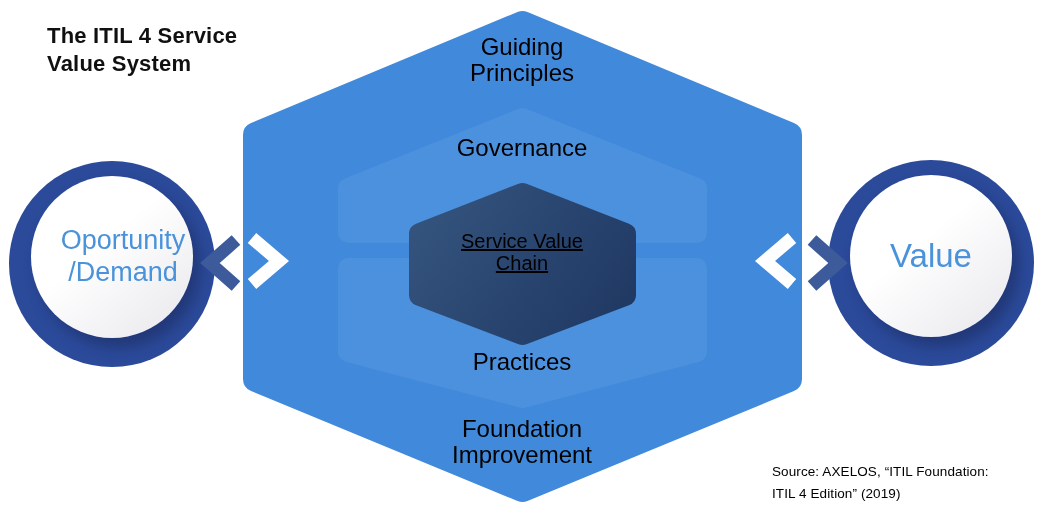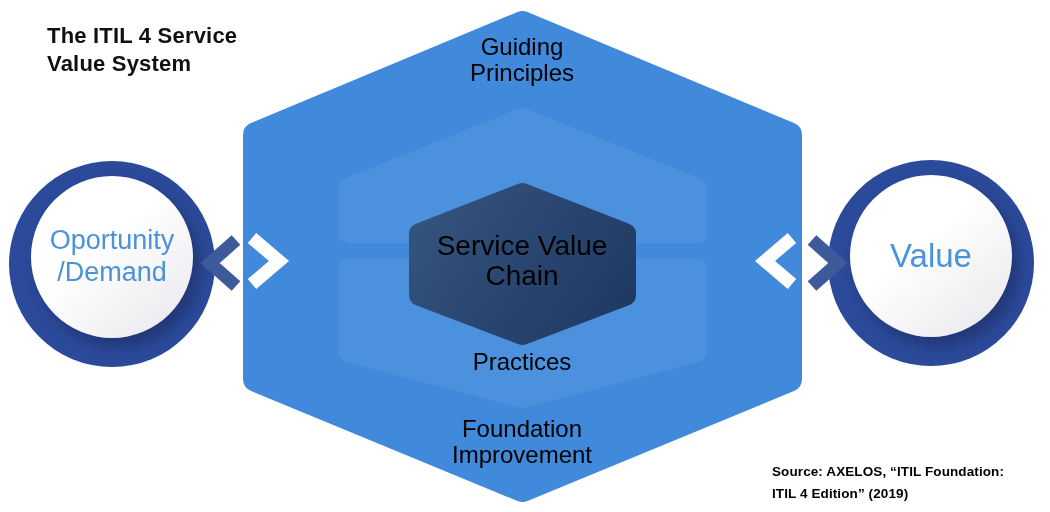--- a/index.html
+++ b/index.html
@@ -41,43 +41,43 @@
   .node-label.small{font-size:27px;font-weight:500;}
   .node-label.big{font-size:33px;font-weight:500;}
 
   
   .hexlbl{
     left:362px;width:320px;text-align:center;color:#000000;
     font-weight:500;z-index:3;
   }
   .lbl-guiding{top:34px;font-size:24px;line-height:1.08;}
   .lbl-governance{top:134px;font-size:24px;}
-  .lbl-svc{top:231px;font-size:28px;line-height:1.08;}
+  .lbl-svc{top:231px;font-size:20px;line-height:1.08;text-decoration:underline;}
   .lbl-practices{top:348px;font-size:24px;}
   .lbl-continual{top:416px;font-size:24px;line-height:1.1;}
 
   
   .source{
     left:772px;top:461px;width:270px;
-    font-size:13.5px;font-weight:700;line-height:1.65;
+    font-size:13.5px;font-weight:400;line-height:1.65;
     color:#000000;letter-spacing:.1px;
   }
 </style>
 </head>
 <body>
 
 <div class="canvas">
 
   <div class="abs pre title">The ITIL 4 Service
 Value System</div>
 
   <div class="abs node node-left">
     <div class="node-inner"></div>
   </div>
-  <div class="abs node-label small" style="left:31px;top:176px;">
+  <div class="abs node-label small" style="left:42px;top:176px;">
     <span class="pre">Oportunity
 /Demand</span>
   </div>
 
   <div class="abs node node-right">
     <div class="node-inner"></div>
   </div>
   <div class="abs node-label big" style="left:850px;top:175px;">
     <span class="pre">Value</span>
   </div>
@@ -99,20 +99,21 @@
 
     <path d="M236 240 L210 263 L236 286" fill="none" stroke="#3D5B9B" stroke-width="13"></path>
     <path d="M252 238 L279 261 L252 284" fill="none" stroke="#FFFFFF" stroke-width="13"></path>
 
     <path d="M792 238 L765 261 L792 284" fill="none" stroke="#FFFFFF" stroke-width="13"></path>
     <path d="M812 240 L838 263 L812 286" fill="none" stroke="#3D5B9B" stroke-width="13"></path>
   </svg>
 
   <div class="abs pre hexlbl lbl-guiding">Guiding
 Principles</div>
+  <div class="abs pre hexlbl lbl-governance">Governance</div>
   <div class="abs pre hexlbl lbl-svc">Service Value
 Chain</div>
   <div class="abs pre hexlbl lbl-practices">Practices</div>
   <div class="abs pre hexlbl lbl-continual">Foundation
 Improvement</div>
 
   <div class="abs pre source">Source: AXELOS, “ITIL Foundation:
 ITIL 4 Edition” (2019)</div>
 
 </div>

